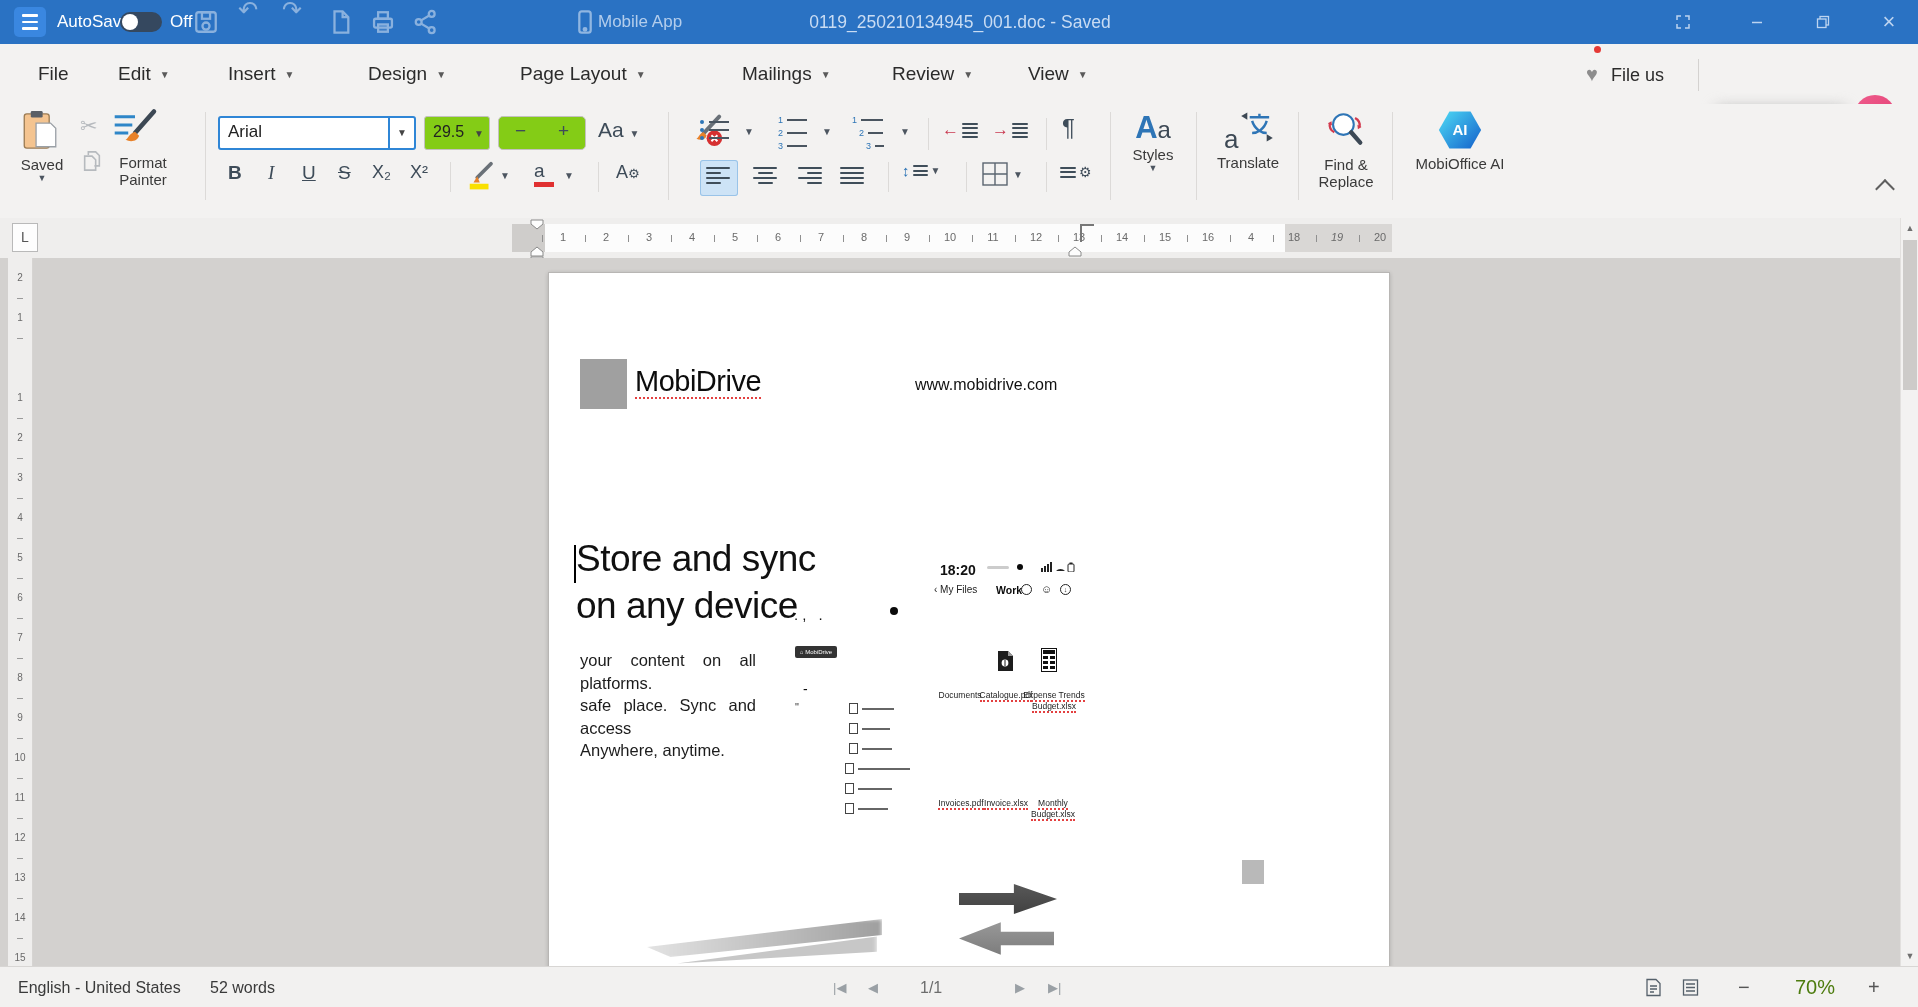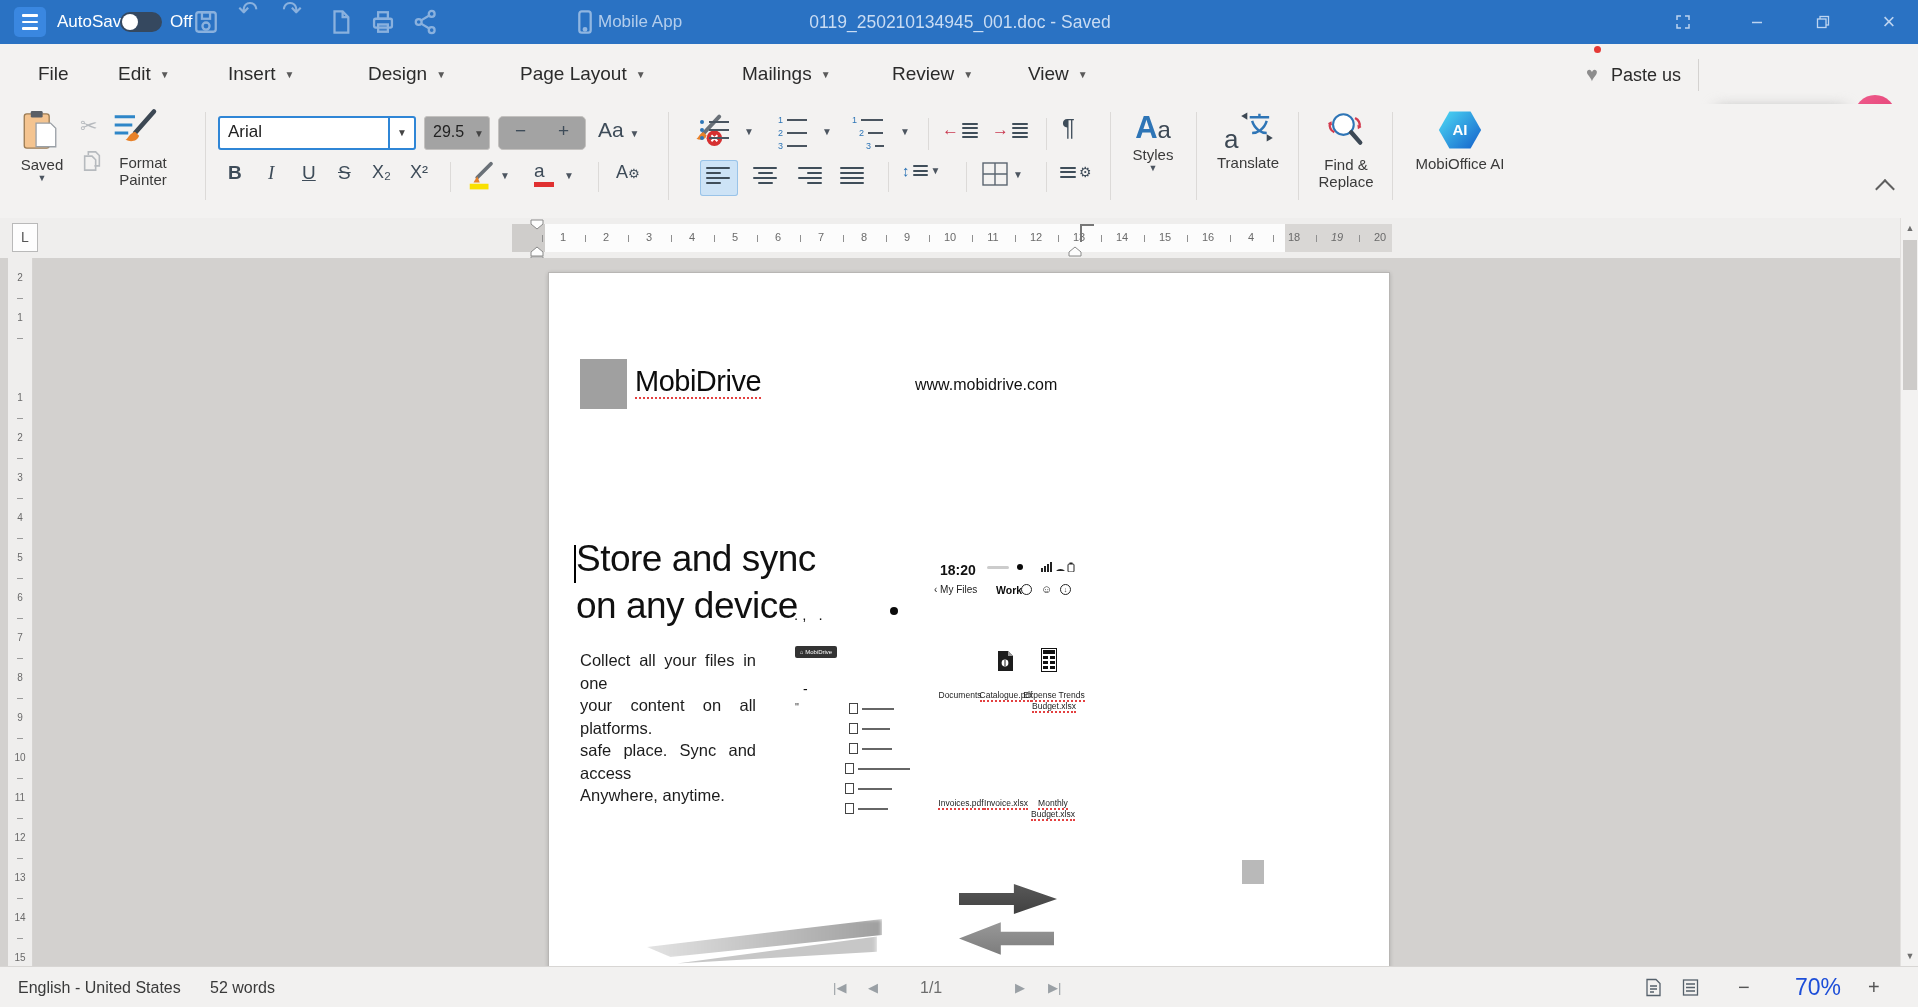--- a/index.html
+++ b/index.html
@@ -35,21 +35,21 @@
           text-align:center;line-height:42px;cursor:pointer;}
   #avatar-crown{position:absolute;right:-3px;bottom:-3px;width:17px;height:13px;}
   
   #ribbon{left:0;top:104px;width:1918px;height:114px;background:#f3f2f1;border-bottom:1px solid #dcdad8;}
   .grp-div{top:8px;width:1px;height:88px;background:#dcdad8;}
   .mini-div{width:1px;background:#dcdad8;}
   .rlabel{font-size:15px;color:#3a3a3a;text-align:center;line-height:17px;}
   .car2{font-size:10px;color:#4c5560;}
   .ric{color:#3e4c59;}
   .rbtn{cursor:pointer;}
-  .combo{background:#a3a3a3;border:1px solid #c3c1bf;border-radius:3px;color:#222;}
+  .combo{background:#84cc16;border:1px solid #c3c1bf;border-radius:3px;color:#222;}
   .lines i{display:block;background:#3f4e5a;height:2px;margin:2.5px 0;border-radius:1px;}
   .alg{top:56px;width:38px;height:36px;border-radius:3px;padding:7px 6px 0 6px;box-sizing:border-box;cursor:pointer;}
   .alg.active{background:#cde3f6;box-shadow:0 0 0 1px #99c3e8 inset;}
   .hexa{width:44px;height:40px;clip-path:polygon(26% 4%,74% 4%,98% 50%,74% 96%,26% 96%,2% 50%);
         background:linear-gradient(135deg,#49d2f2 10%,#1b6fd0 85%);color:#fff;font-weight:bold;
         font-size:15px;text-align:center;line-height:40px;}
   .chev{width:12px;height:12px;border-top:2px solid #5f5f5f;border-left:2px solid #5f5f5f;transform:rotate(45deg);cursor:pointer;}
   
   #ruler-row{left:0;top:218px;width:1918px;height:40px;background:#efeeed;}
   #tab-selector{left:12px;top:5px;width:24px;height:27px;background:#fdfdfd;border:1px solid #b9b9b9;
@@ -159,21 +159,21 @@
     <span class="abs menu-item" style="left:118px;"><span>Edit</span><span class="car">▼</span></span>
     <span class="abs menu-item" style="left:228px;"><span>Insert</span><span class="car">▼</span></span>
     <span class="abs menu-item" style="left:368px;"><span>Design</span><span class="car">▼</span></span>
     <span class="abs menu-item" style="left:520px;"><span>Page Layout</span><span class="car">▼</span></span>
     <span class="abs menu-item" style="left:742px;"><span>Mailings</span><span class="car">▼</span></span>
     <span class="abs menu-item" style="left:892px;"><span>Review</span><span class="car">▼</span></span>
     <span class="abs menu-item" style="left:1028px;"><span>View</span><span class="car">▼</span></span>
 
     <span id="rate-us" class="abs">
       <span id="rate-heart">♥<b></b></span>
-      <span>Paste us</span>
+      <span>File us</span>
     </span>
     <div id="menu-divider" class="abs"></div>
     <div id="user-name-blur" class="abs"></div>
     <div id="avatar" class="abs">
       <span>V</span>
       <svg id="avatar-crown" viewBox="0 0 17 13">
           <path d="M1 11 L2 4 L6 7 L8.5 1.5 L11 7 L15 4 L16 11 Z" fill="#f3b01c" stroke="#fff" stroke-width="1"></path>
         </svg>
     </div>
   </div>
@@ -492,21 +492,20 @@
         <div class="abs" style="left:31px;top:86px;width:47px;height:50px;background:#a0a0a0;"></div>
         <div class="abs" style="left:86px;top:92px;font-size:29px;color:#0c0c0c;letter-spacing:-0.5px;"><span class="sp">MobiDrive</span></div>
         <div class="abs" style="left:366px;top:103px;font-size:16px;color:#111;">www.mobidrive.com</div>
 
         <div id="caret" class="abs"></div>
         <div class="abs" style="left:27px;top:262px;font-size:37px;line-height:47px;color:#101010;letter-spacing:-0.5px;">
           <div>Store and sync</div>
           <div>on any device</div>
         </div>
         <div class="abs" style="left:31px;top:376px;width:176px;font-size:16.5px;line-height:22.5px;color:#1c1c1c;">
-          <div style="text-align:justify;text-align-last:justify;">Collect all your files in one</div>
           <div style="text-align:justify;text-align-last:justify;">your content on all platforms.</div>
           <div style="text-align:justify;text-align-last:justify;">safe place. Sync and access</div>
           <div>Anywhere, anytime.</div>
         </div>
 
         <div class="abs" style="left:245px;top:333px;font-size:15px;color:#111;letter-spacing:4px;">., .</div>
         <div class="abs" style="left:341px;top:334px;width:8px;height:8px;border-radius:50%;background:#0a0a0a;"></div>
         <div class="abs" style="left:246px;top:373px;width:42px;height:12px;background:#333;border-radius:2px;color:#fff;font-size:6px;text-align:center;line-height:12px;filter:blur(.4px);">⌂ MobiDrive</div>
         <div class="abs" style="left:254px;top:408px;font-size:14px;color:#111;">-</div>
         <div class="abs" style="left:246px;top:428px;font-size:11px;color:#333;">"</div>
@@ -612,17 +611,17 @@
       <svg viewBox="0 0 17 19" fill="none" stroke="#55606a" stroke-width="1.3">
           <path d="M2 1.5h9l4 4v12H2z"></path>
           <path d="M5 8h7M5 11h7M5 14h4"></path>
         </svg></span>
     <span class="abs sb-ico" style="left:1682px;">
       <svg viewBox="0 0 17 19" fill="none" stroke="#55606a" stroke-width="1.3">
           <rect x="1.5" y="2" width="14" height="15"></rect>
           <path d="M4 6h9M4 9.5h9M4 13h9"></path>
         </svg></span>
     <span class="abs" style="left:1738px;font-size:20px;color:#555;line-height:41px;cursor:pointer;">−</span>
-    <span class="abs" style="left:1795px;font-size:23px;color:#1d4ed8;line-height:41px;">70%</span>
+    <span class="abs" style="left:1795px;font-size:20px;color:#4d7c0f;line-height:41px;">70%</span>
     <span class="abs" style="left:1868px;font-size:20px;color:#555;line-height:41px;cursor:pointer;">+</span>
   </div>
 
 </div>
 
 </body></html>

